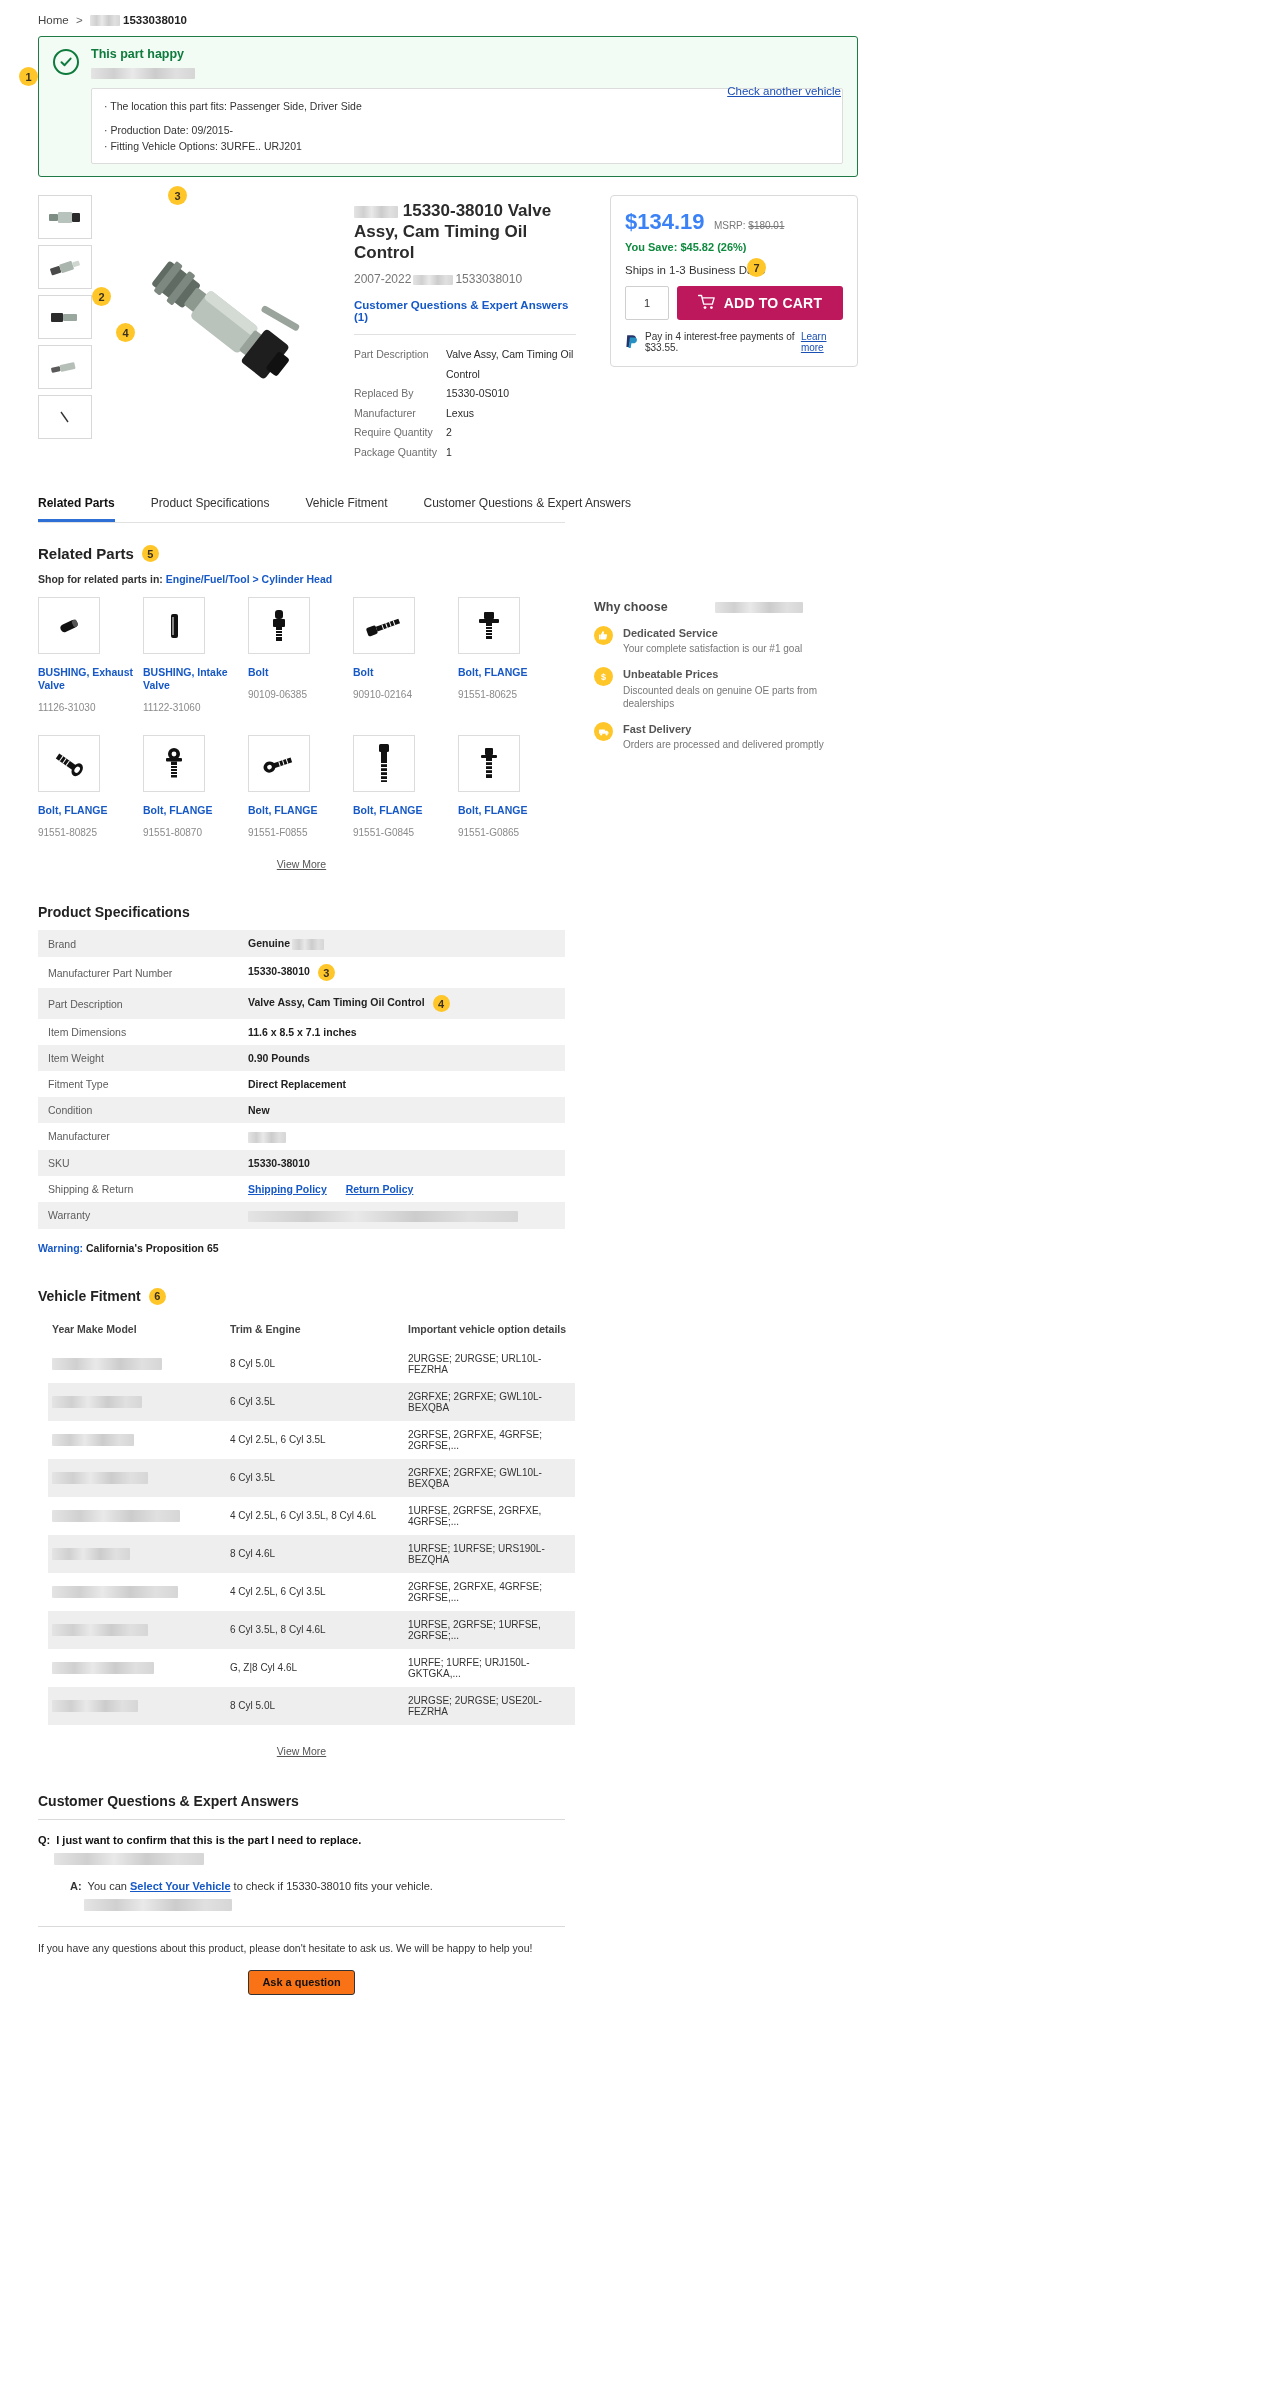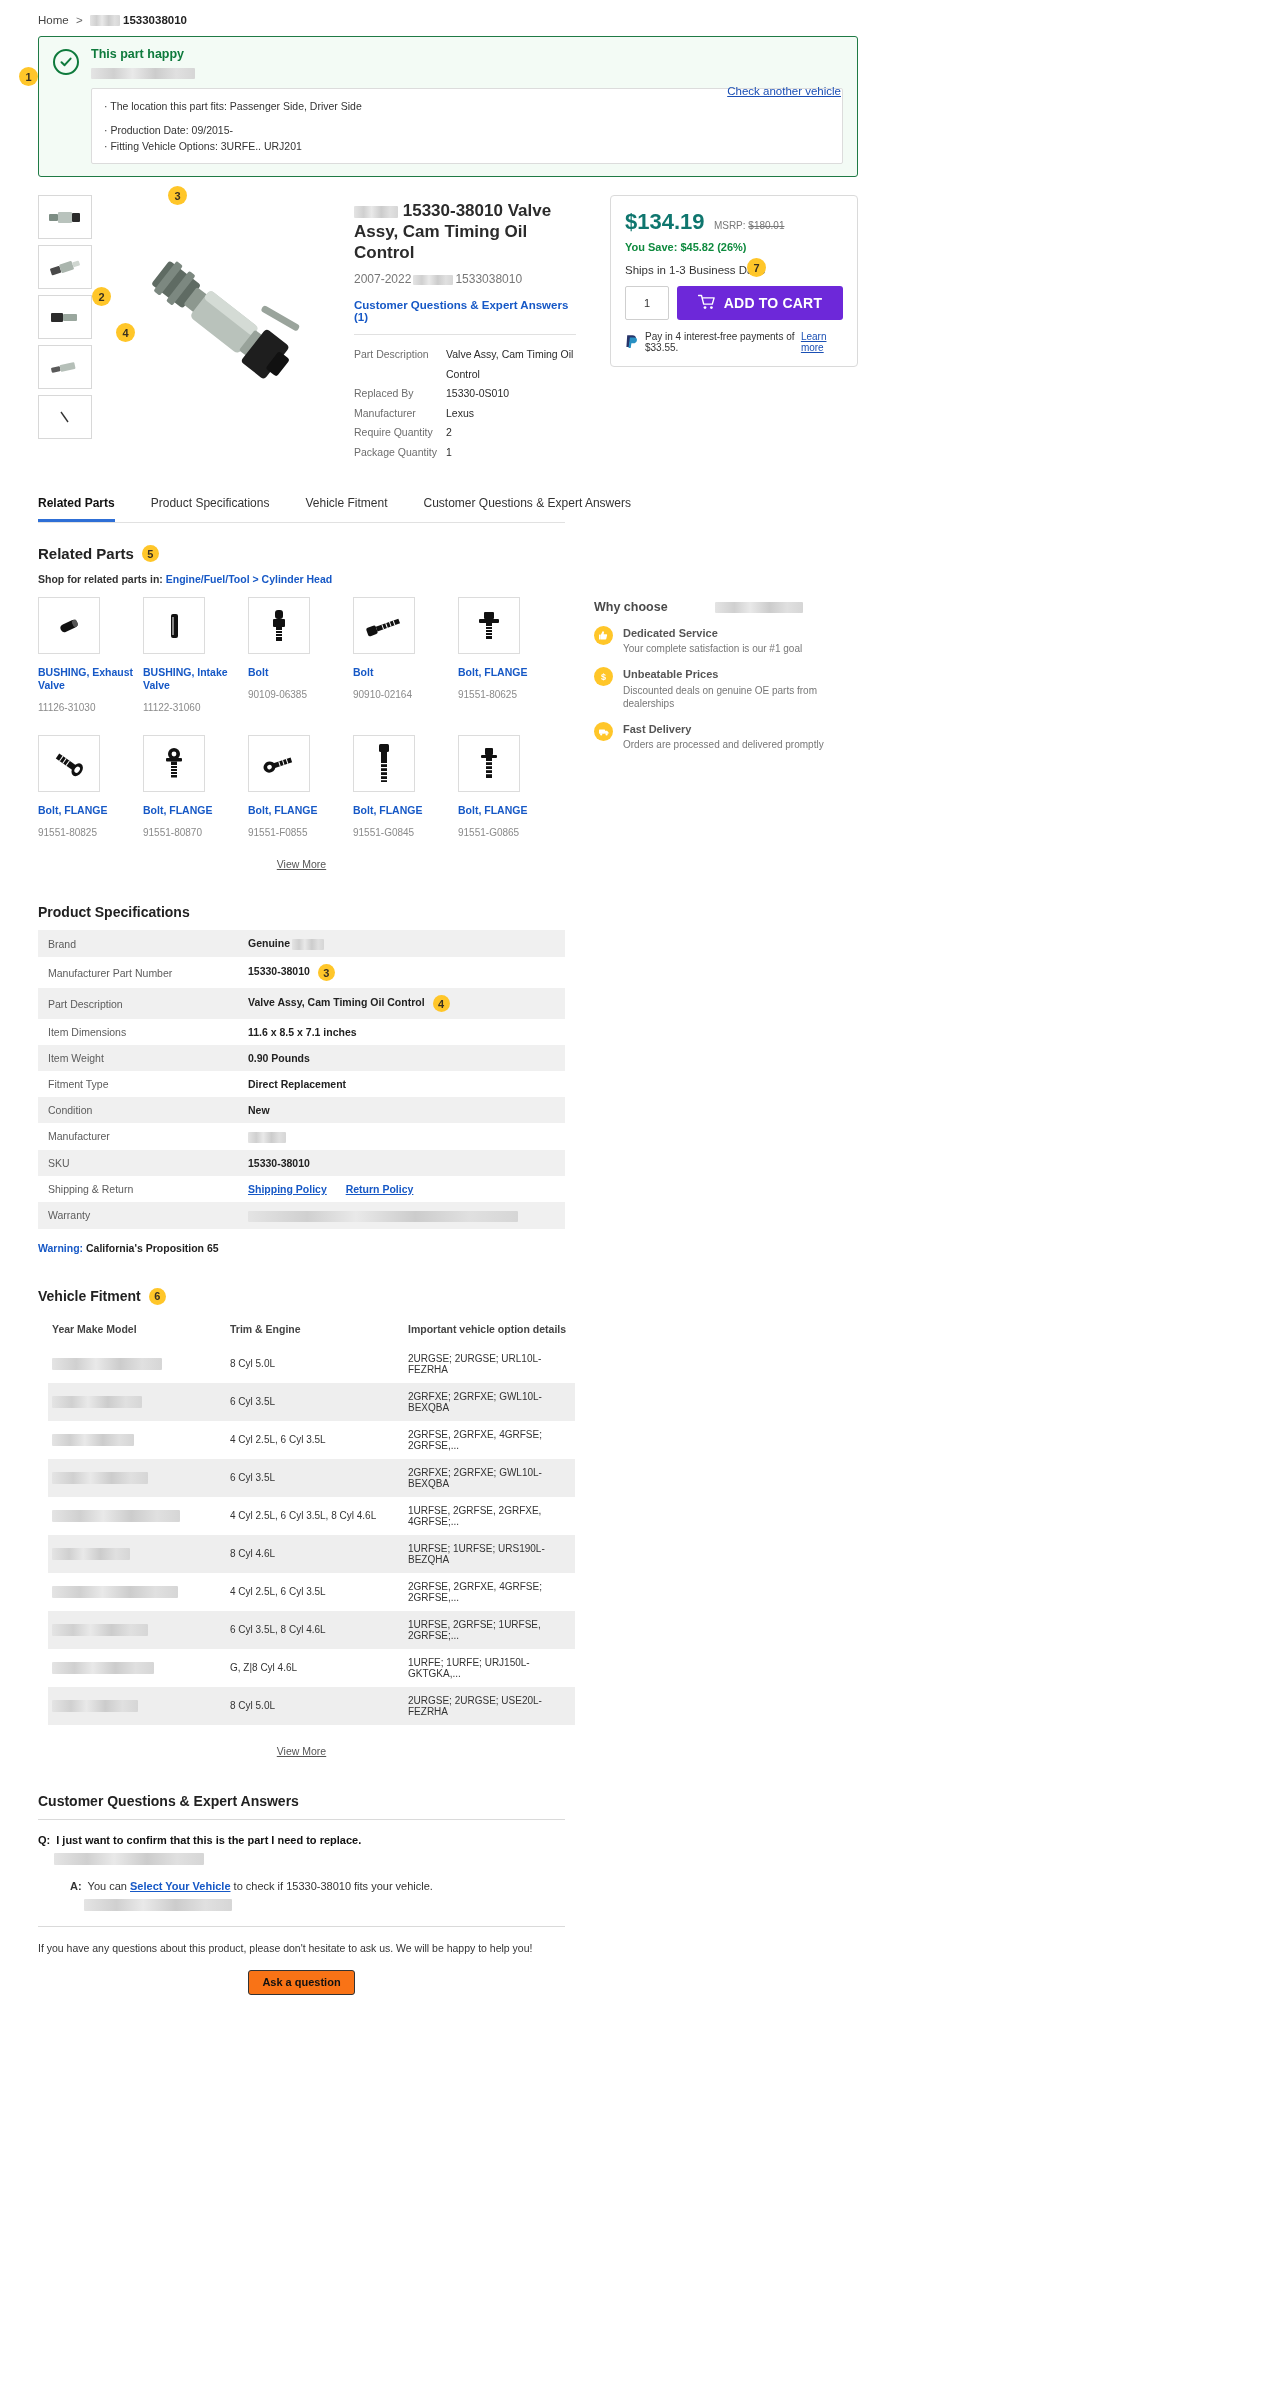--- a/index.html
+++ b/index.html
@@ -87,33 +87,33 @@
   .attr { display:flex; font-size:10.5px; line-height:1.85; }
   .attr .k { width:92px; flex:0 0 92px; color:#6d6d6d; }
   .attr .v { color:#2b2b2b; }
 
   
   .buybox {
     position:absolute; right:0; top:0; width:248px;
     border:1px solid #dadada; border-radius:4px; padding:13px 14px 13px 14px;
     background:#fff;
   }
-  .price { font-size:22px; font-weight:bold; color:#0f766e; display:inline-block; }
+  .price { font-size:22px; font-weight:bold; color:#3b82f6; display:inline-block; }
   .msrp { font-size:10px; color:#777; margin-left:6px; }
   .msrp s { color:#777; }
   .save { color:#0e8a3e; font-weight:bold; font-size:11px; margin-top:6px; }
   .ships { font-size:11.5px; color:#333; margin-top:11px; }
   .cartrow { display:flex; align-items:stretch; margin-top:10px; gap:8px; }
   .qty {
     width:44px; height:34px; border:1px solid #cfcfcf; border-radius:2px;
     text-align:center; font-size:11px; color:#333; background:#fff;
     font-family:"Liberation Sans", sans-serif;
   }
   .atc {
-    flex:1 1 auto; background:#6d28d9; color:#fff; border:none; border-radius:3px;
+    flex:1 1 auto; background:#be185d; color:#fff; border:none; border-radius:3px;
     font-size:14px; font-weight:bold; display:flex; align-items:center;
     justify-content:center; gap:8px; cursor:pointer;
     font-family:"Liberation Sans", sans-serif; letter-spacing:.2px;
   }
   .paypal { display:flex; align-items:center; margin-top:11px; font-size:10px; color:#333; }
   .pp-ico { margin-right:6px; }
   .pp-link { color:#1a4fb4; text-decoration:underline; margin-left:3px; }
 
   
   .tabs { display:flex; gap:36px; margin-top:34px; border-bottom:1px solid #e1e1e1;

